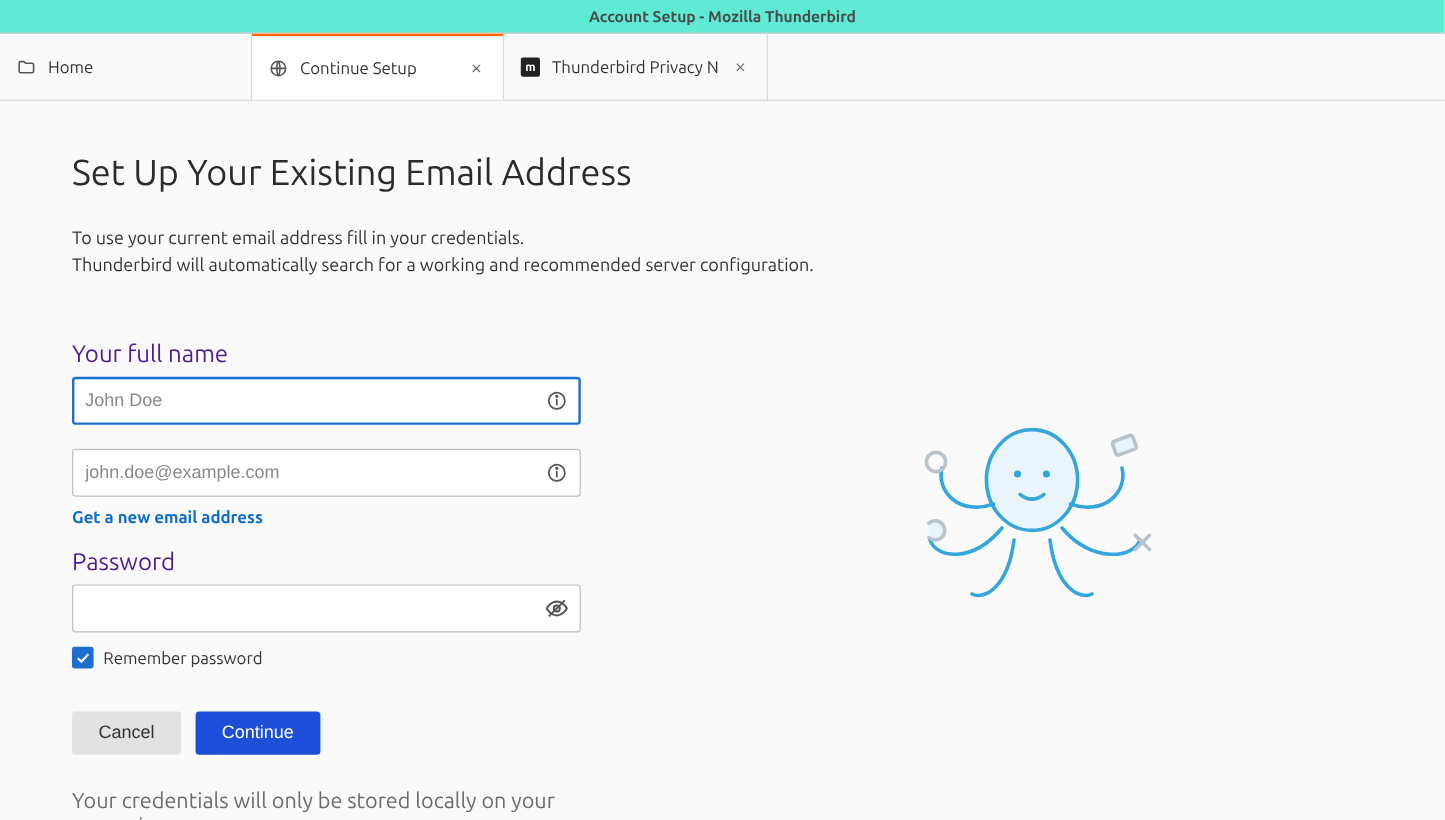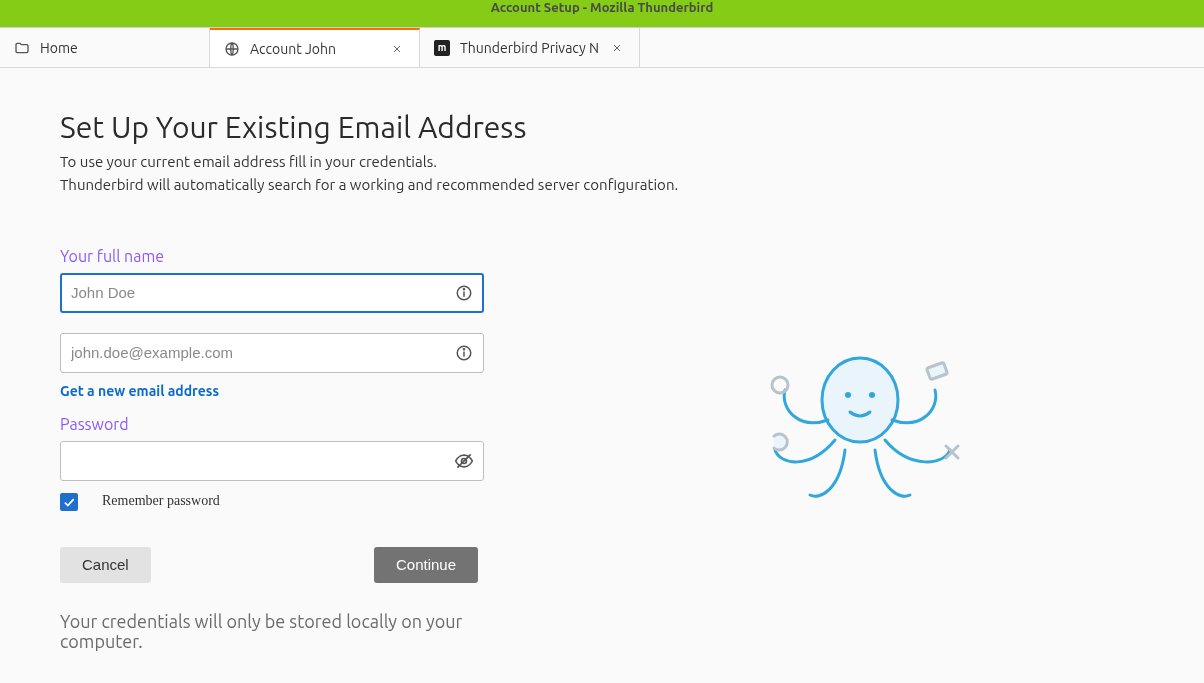--- a/index.html
+++ b/index.html
@@ -6,31 +6,32 @@
   body {
     font-family: Ubuntu, "Segoe UI", Arial, sans-serif;
     background: #fafafa;
     width: 1204px;
     height: 683px;
     overflow: hidden;
     color: #222;
   }
   .titlebar {
     height: 28px;
-    background: #84cc16;
+    background: #5eead4;
     border-bottom: 1px solid #cfcfcf;
     display: flex;
+    align-items: center;
     justify-content: center;
     font-size: 13px;
     font-weight: 600;
     color: #4a4a4a;
     position: relative;
   }
   .tabstrip {
-    height: 40px;
+    height: 56px;
     display: flex;
     align-items: stretch;
     background: #fafafa;
     border-bottom: 1px solid #d9d9d9;
   }
   .tab {
     display: flex;
     align-items: center;
     padding: 0 14px;
     min-width: 210px;
@@ -51,36 +52,36 @@
     width: 16px; height:16px; display:flex; align-items:center; justify-content:center;
     color:#666; font-size:14px; border-radius:3px; cursor:pointer;
   }
   .content {
     padding: 42px 0 0 60px;
   }
   h1.page-title {
     font-size: 30px;
     font-weight: 400;
     color: #2b2b2b;
-    margin-bottom: 6px;
+    margin-bottom: 26px;
   }
   .intro {
     font-size: 15px;
     color: #333;
     line-height: 1.55;
     margin-bottom: 50px;
     max-width: 740px;
   }
   .form {
     width: 424px;
   }
   .field { margin-bottom: 20px; }
   .field-label {
-    font-size: 16px;
-    color: #8b5cf6;
+    font-size: 20px;
+    color: #4c1d95;
     display: block;
     margin-bottom: 8px;
   }
   .input-wrap {
     position: relative;
     display:flex;
     align-items:center;
   }
   .text-input {
     width: 100%;
@@ -112,56 +113,56 @@
   }
   .link {
     color: #0b6bcb;
     font-size: 14px;
     font-weight: 600;
     text-decoration: none;
     cursor: pointer;
   }
   .checkbox-row {
     display:flex;
-    gap:24px;
+    align-items:center;
+    gap:8px;
     margin-top: 4px;
     margin-bottom: 36px;
-    font-family: Liberation Serif, serif;
   }
   .checkbox {
     width:18px; height:18px;
     background:#1f6fd0;
     border-radius:2px;
     display:flex; align-items:center; justify-content:center;
     color:#fff;
     cursor:pointer;
   }
   .checkbox svg { width:14px; height:14px; }
   .checkbox-label { font-size:14px; color:#333; }
   .button-row {
     display:flex;
     gap:12px;
-    justify-content:space-between;
+    justify-content:flex-start;
     margin-bottom: 28px;
     padding-right: 6px;
   }
   .btn {
     height: 36px;
     padding: 0 22px;
     border-radius: 3px;
     font-size: 15px;
     border: none;
     cursor: pointer;
   }
   .btn-cancel {
     background: #e2e2e2;
     color: #333;
   }
   .btn-continue {
-    background: #737373;
+    background: #1d4ed8;
     color: #fff;
   }
   .footnote {
     font-size: 18px;
     color: #6b6b6b;
   }
   .illustration {
     position: absolute;
     top: 340px;
     left: 750px;
@@ -185,21 +186,21 @@
     </span>
     <span class="tab-label">Home</span>
   </div>
   <div class="tab active">
     <span class="tab-icon">
       <svg viewBox="0 0 24 24" width="16" height="16" fill="none" stroke="currentColor" stroke-width="2">
           <circle cx="12" cy="12" r="9"></circle>
           <path d="M3 12h18M12 3c2.5 3 2.5 15 0 18M12 3c-2.5 3-2.5 15 0 18"></path>
         </svg>
     </span>
-    <span class="tab-label">Account John</span>
+    <span class="tab-label">Continue Setup</span>
     <span class="tab-close">
       <svg viewBox="0 0 24 24" width="12" height="12" stroke="currentColor" stroke-width="2">
           <path d="M6 6l12 12M18 6L6 18"></path>
         </svg>
     </span>
   </div>
   <div class="tab" style="min-width:200px">
     <span class="tab-icon">
       <span style="display:inline-block;width:16px;height:16px;background:#222;color:#fff;font-size:10px;font-weight:700;line-height:16px;text-align:center;border-radius:2px;">m</span>
     </span>

